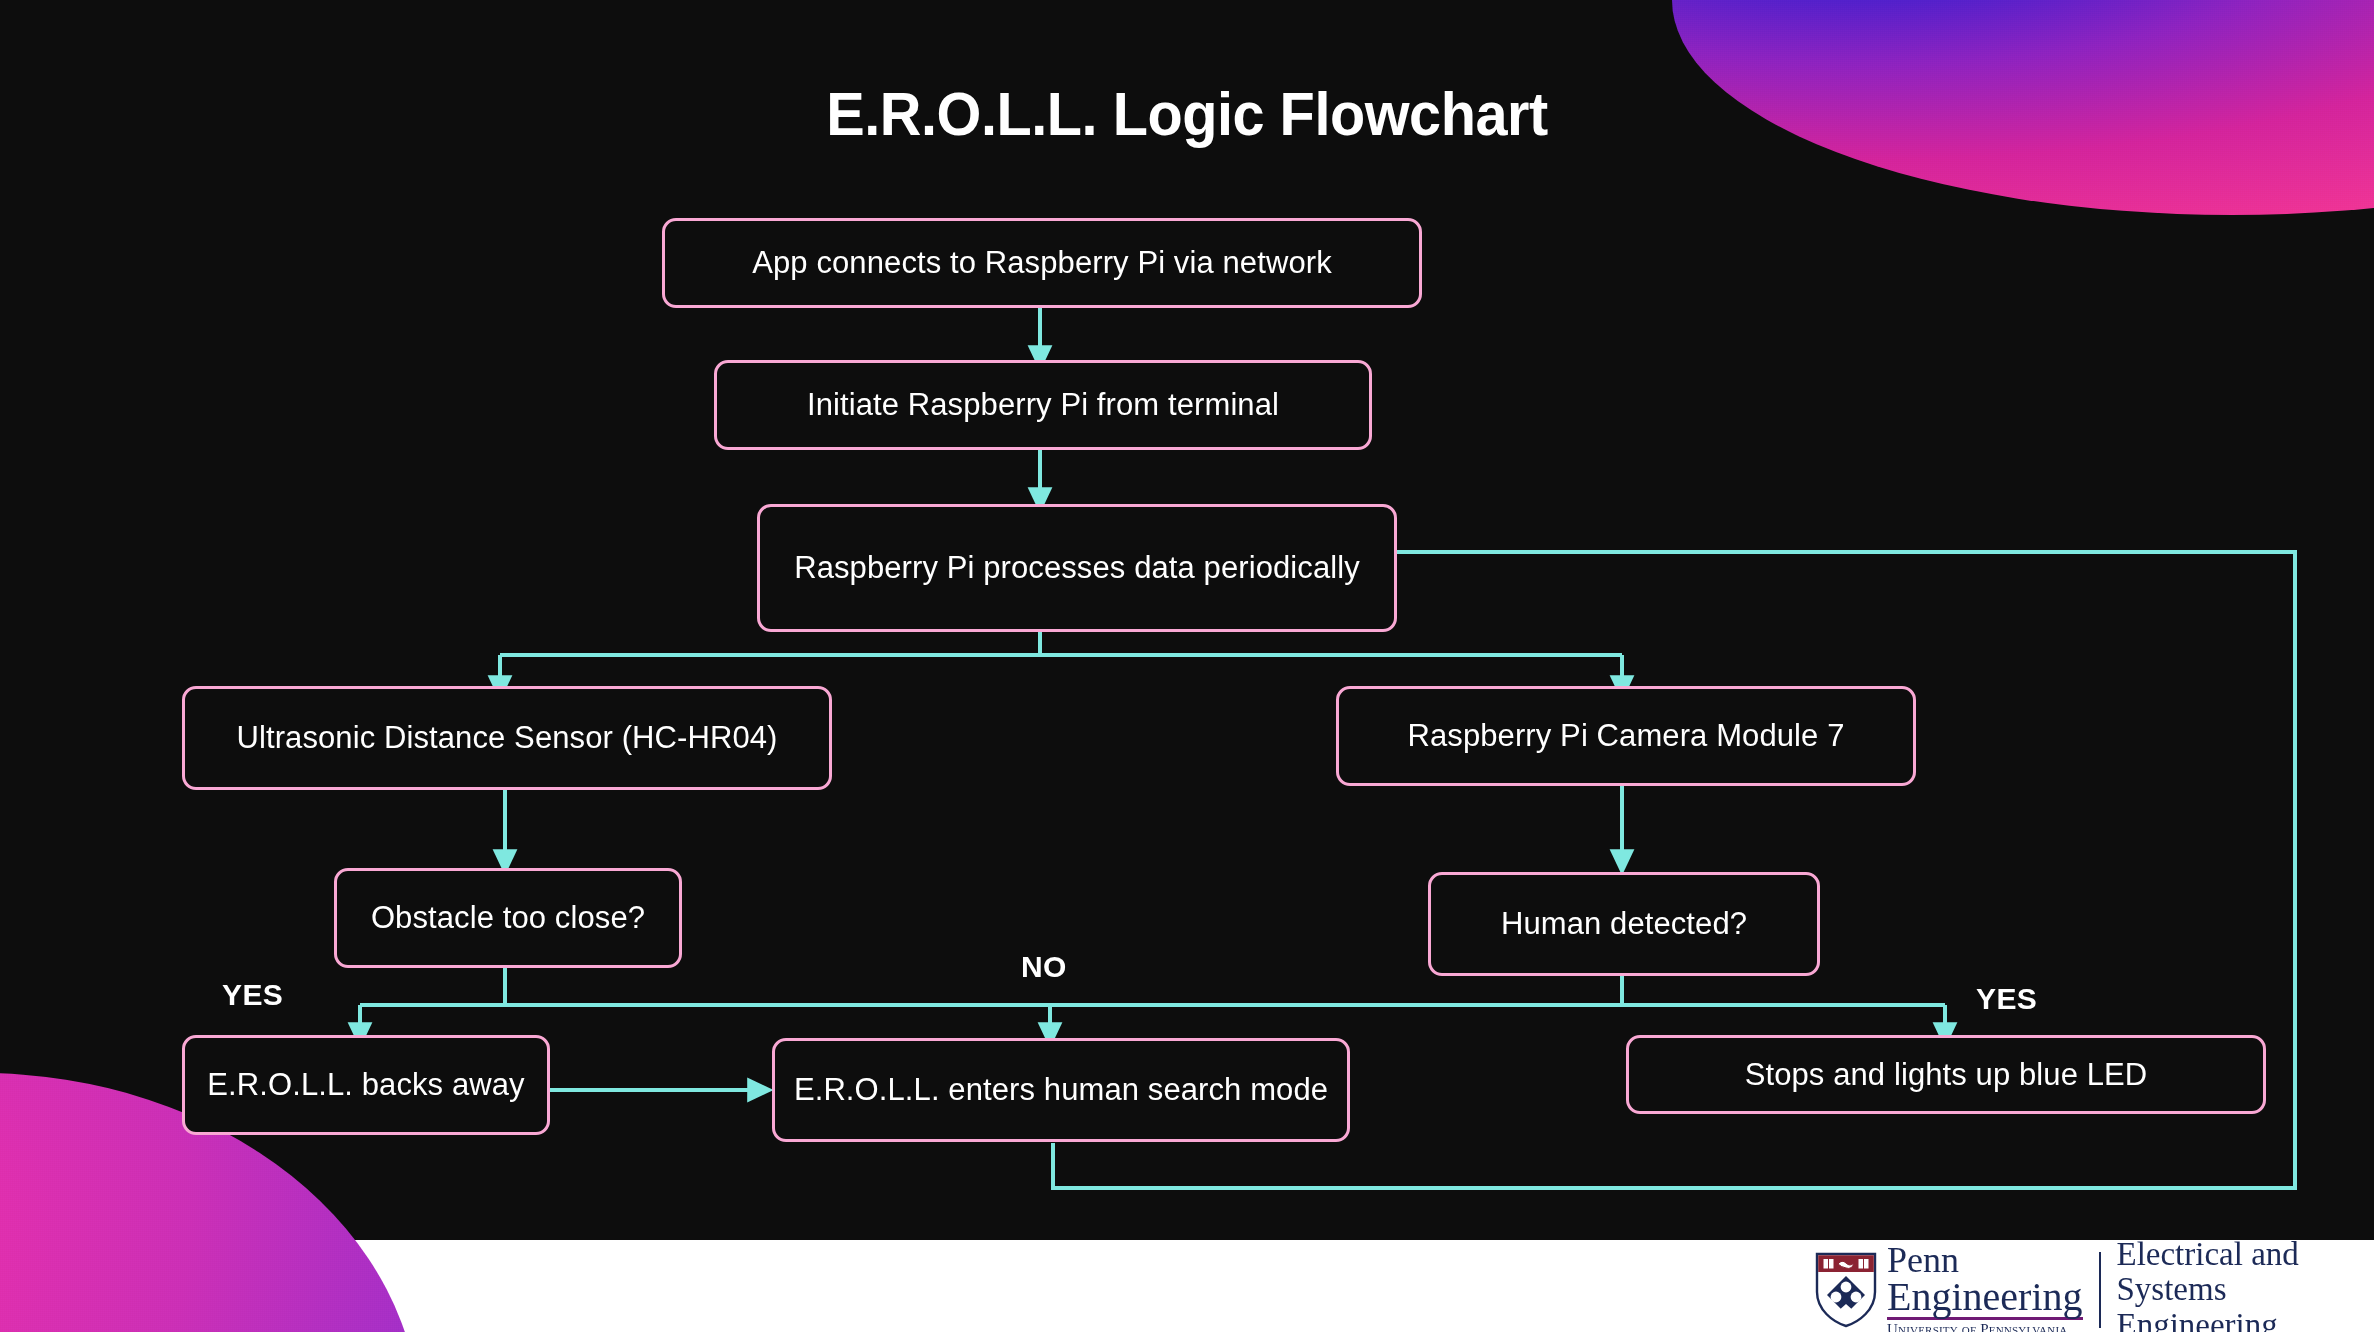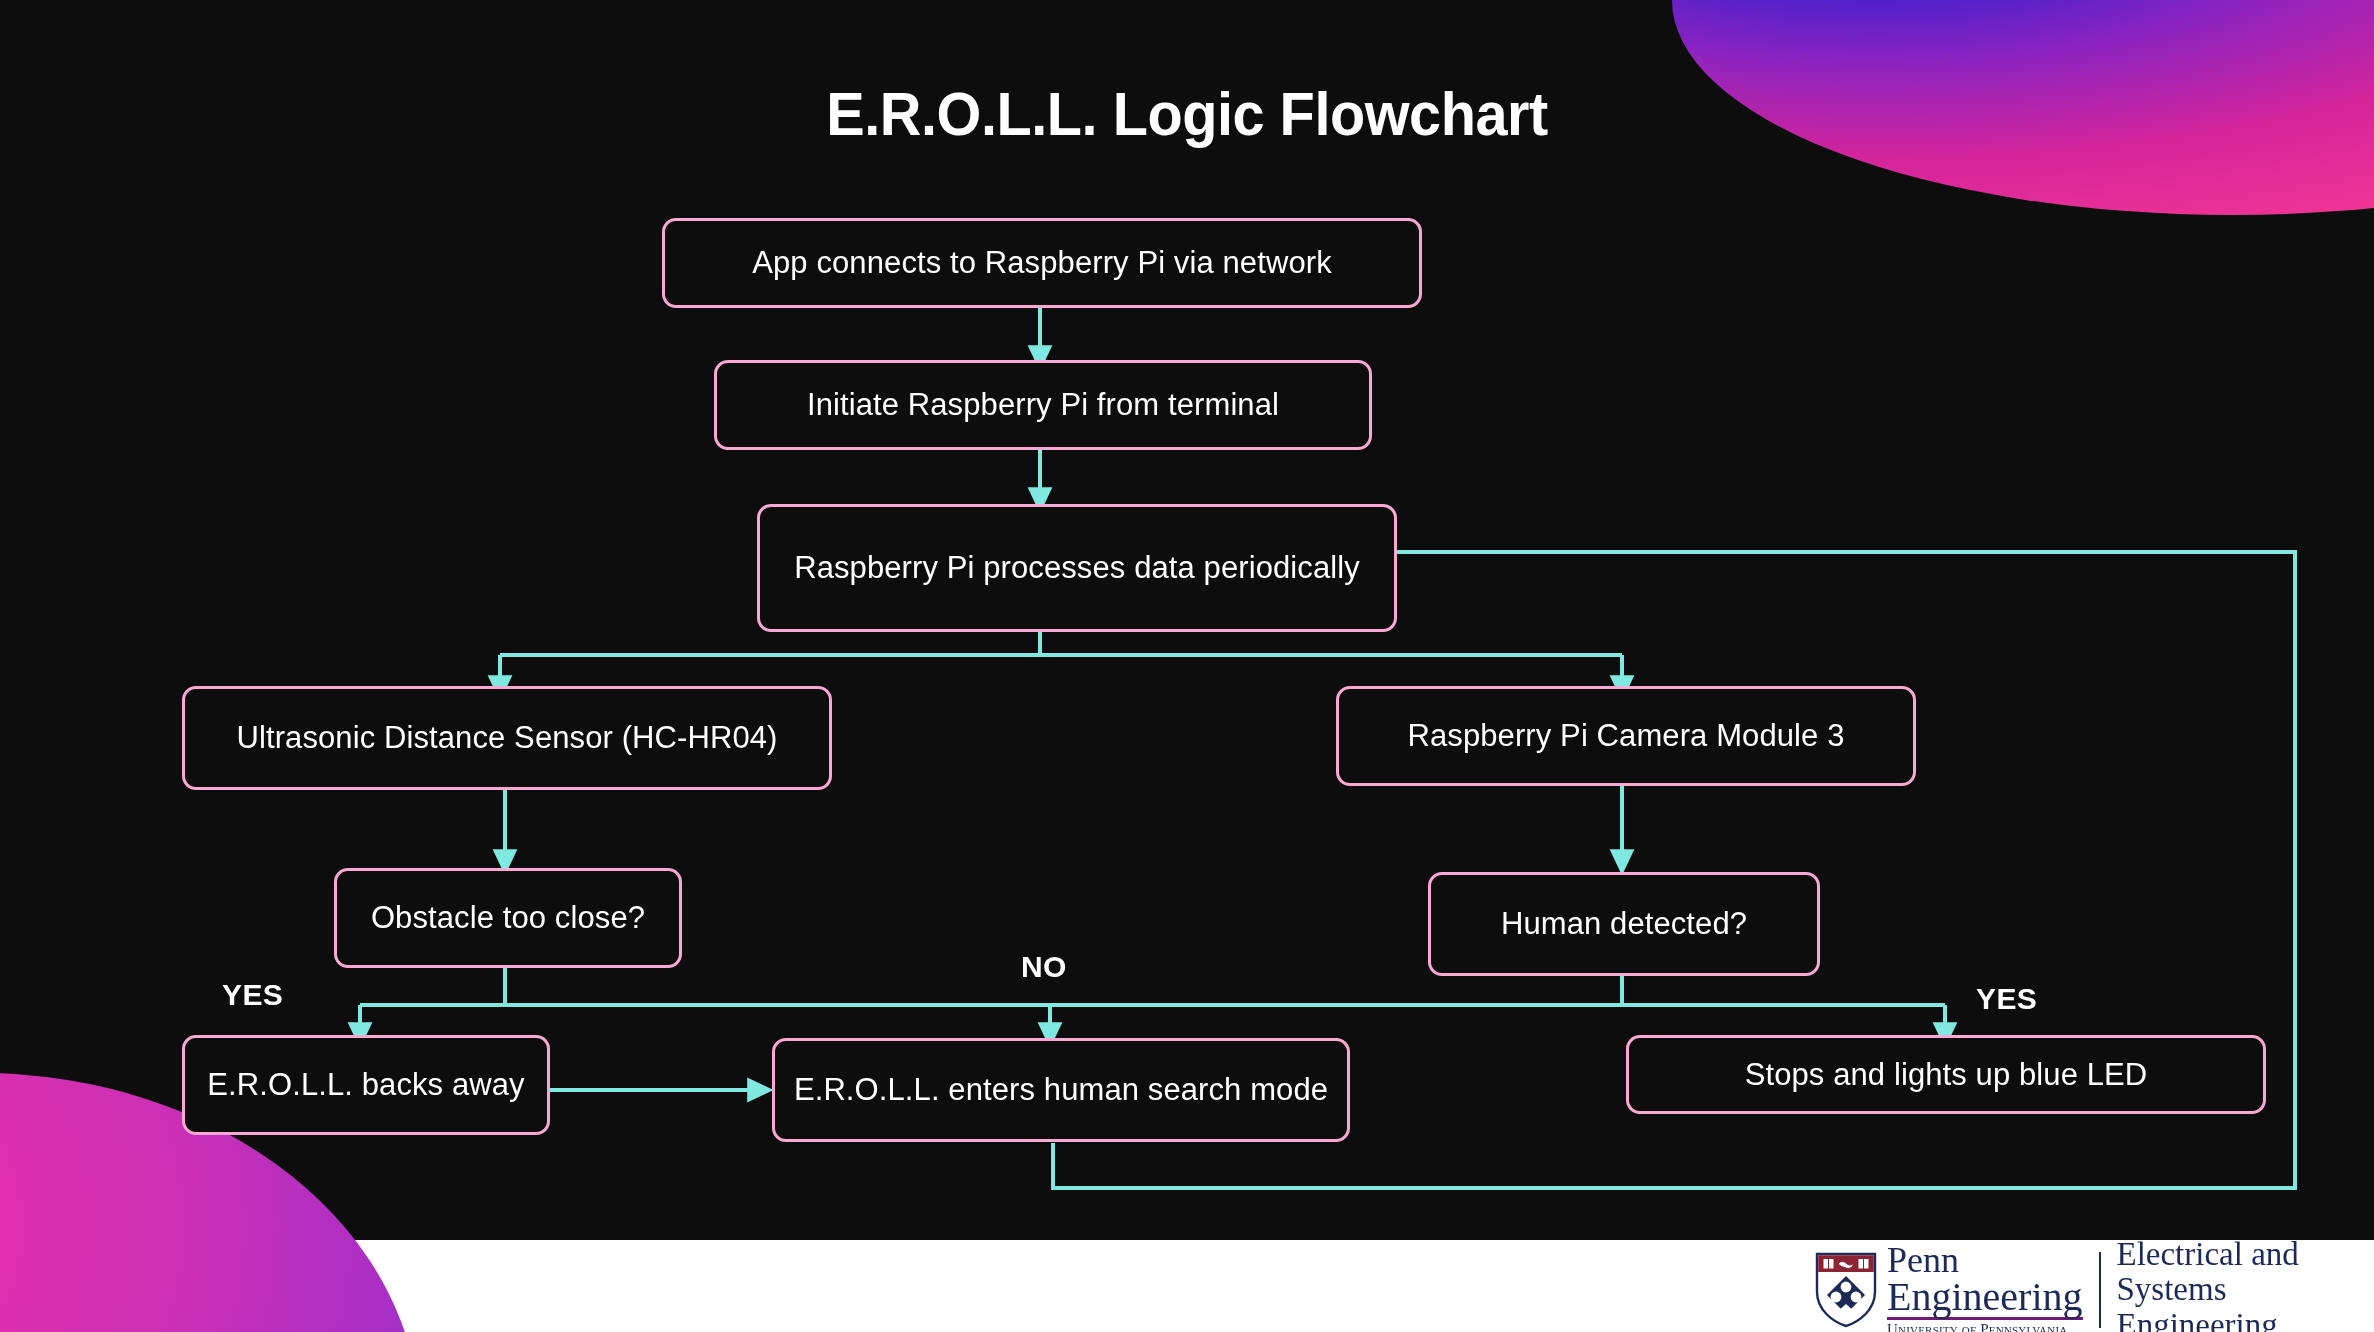--- a/index.html
+++ b/index.html
@@ -221,21 +221,21 @@
   </svg>
 
   <div class="node" style="left:662px; top:218px; width:760px; height:90px;">App connects to Raspberry Pi via network</div>
 
   <div class="node" style="left:714px; top:360px; width:658px; height:90px;">Initiate Raspberry Pi from terminal</div>
 
   <div class="node" style="left:722px; top:504px; width:640px; height:128px;margin-left:35px;">Raspberry Pi processes data periodically</div>
 
   <div class="node" style="left:182px; top:686px; width:650px; height:104px;">Ultrasonic Distance Sensor (HC-HR04)</div>
 
-  <div class="node" style="left:1336px; top:686px; width:580px; height:100px;">Raspberry Pi Camera Module 3</div>
+  <div class="node" style="left:1336px; top:686px; width:580px; height:100px;">Raspberry Pi Camera Module 7</div>
 
   <div class="node" style="left:334px; top:868px; width:348px; height:100px;">Obstacle too close?</div>
 
   <div class="node" style="left:1428px; top:872px; width:392px; height:104px;">Human detected?</div>
 
   <div class="node" style="left:772px; top:1038px; width:578px; height:104px;">E.R.O.L.L. enters human search mode</div>
 
   <div class="node" style="left:182px; top:1035px; width:368px; height:100px;">E.R.O.L.L. backs away</div>
 
   <div class="node" style="left:1626px; top:1035px; width:640px; height:79px;">Stops and lights up blue LED</div>

